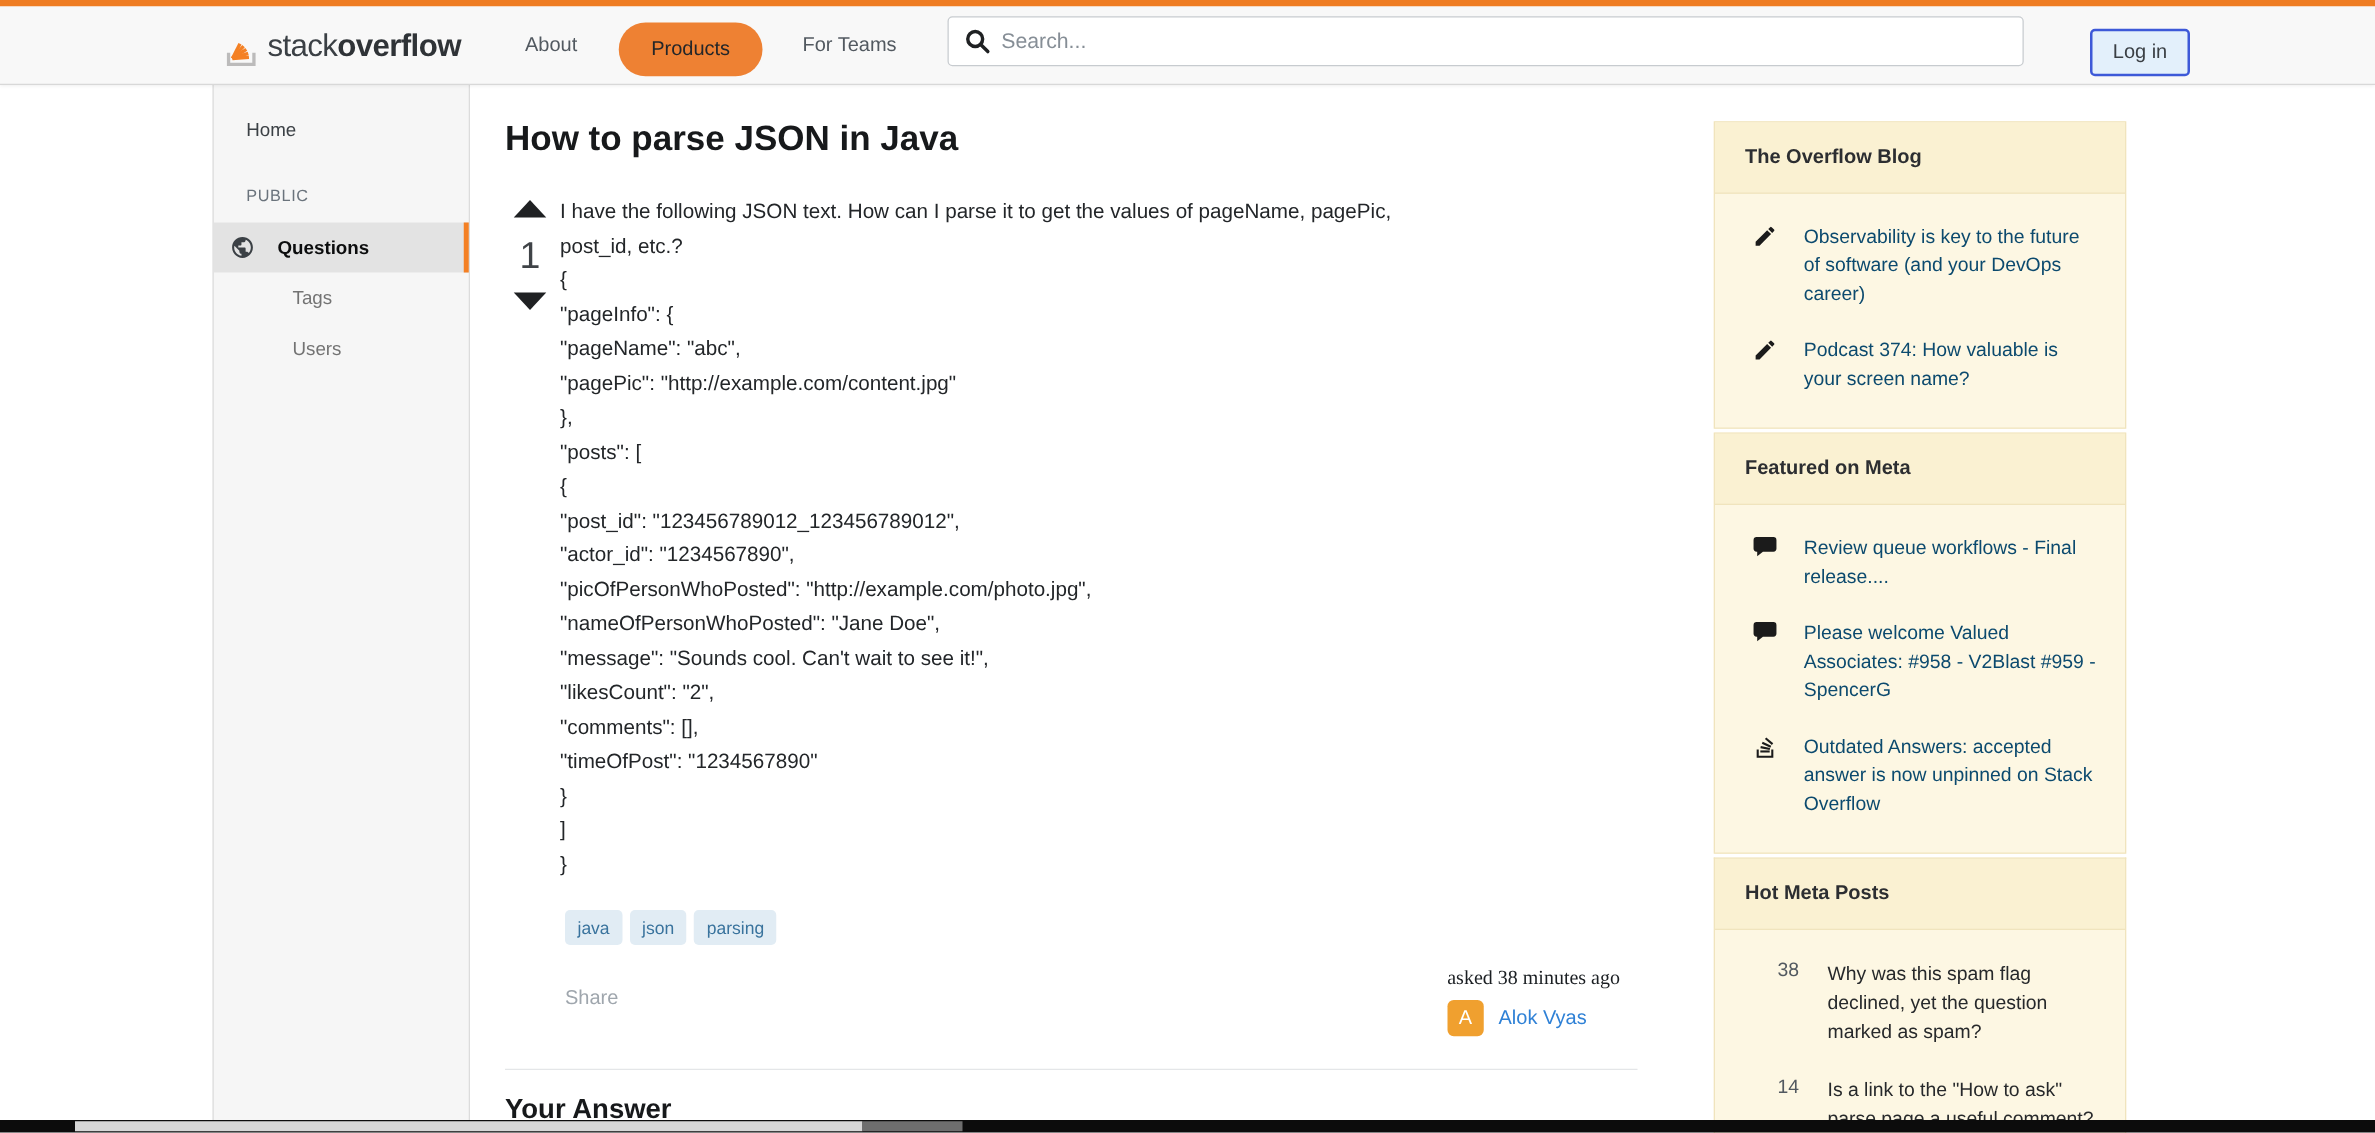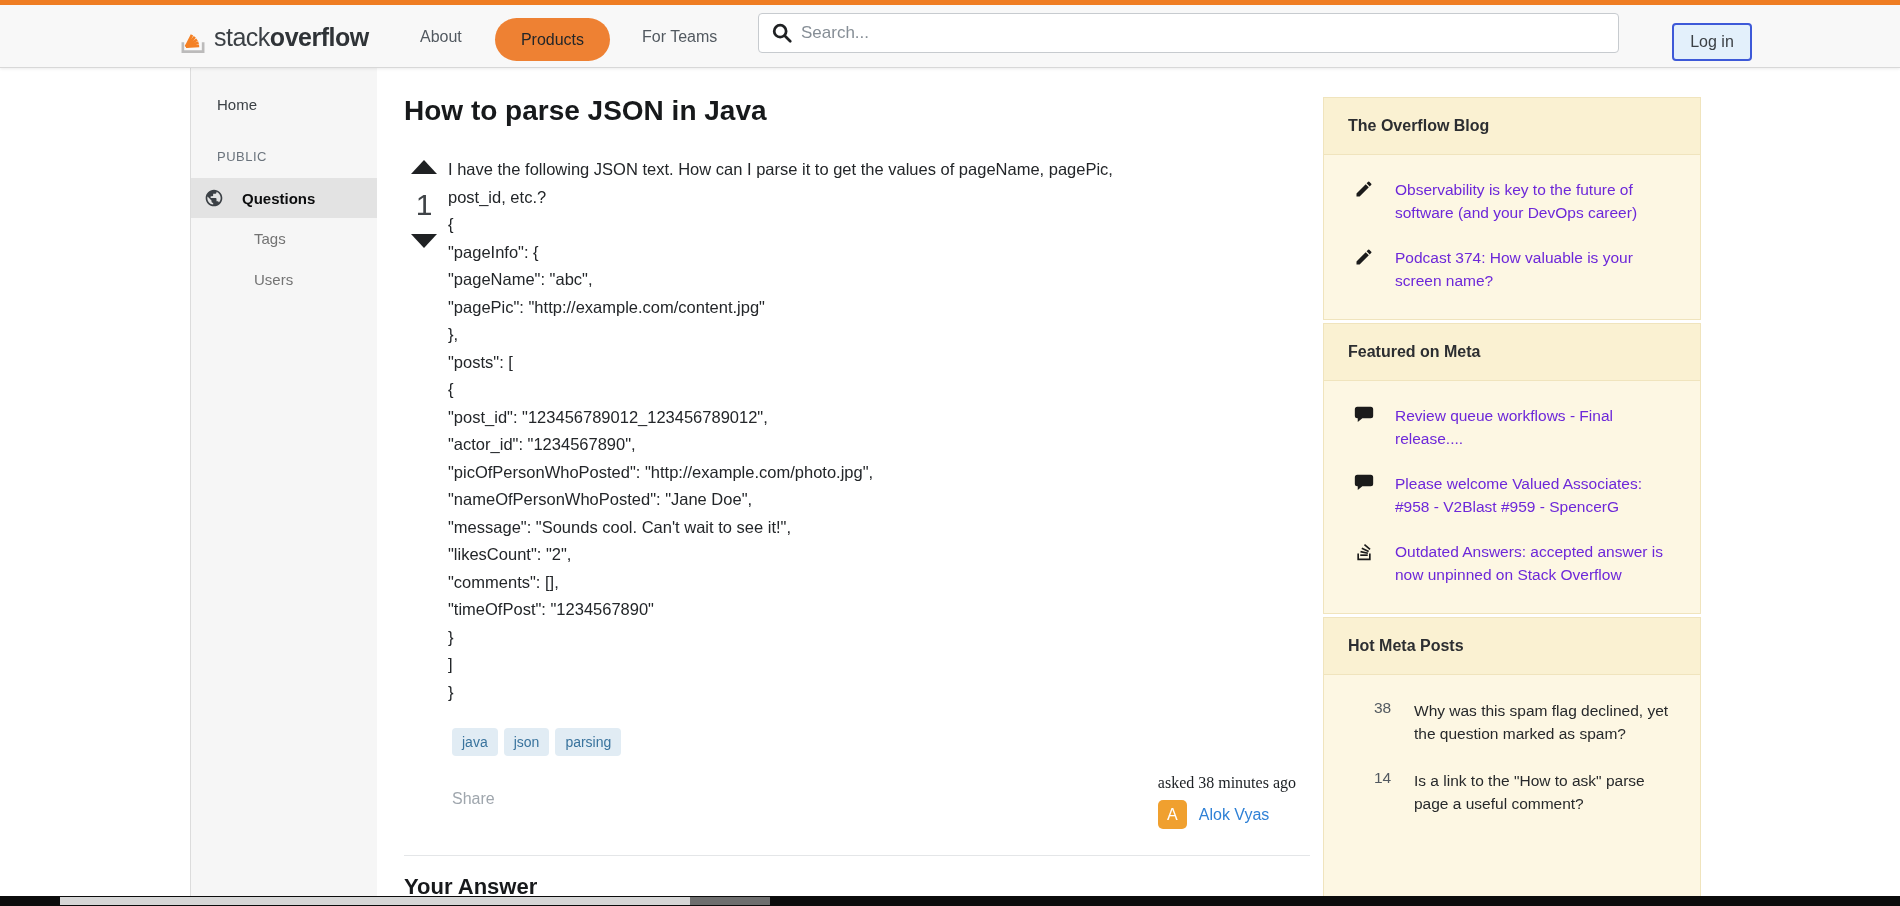--- a/index.html
+++ b/index.html
@@ -25,21 +25,21 @@
     border:1px solid #c7cbcf; border-radius:4px; display:flex; align-items:center; padding:0 12px; gap:8px; }
   .searchbox input { border:none; outline:none; flex:1; font-size:17px; color:#232629;
     font-family:"Liberation Sans", sans-serif; background:transparent; }
   .searchbox input::placeholder { color:#868e96; }
   .login-btn { position:absolute; left:1672px; top:18px; width:80px; height:38px; background:#e3f0fb;
     border:2px solid #3d59d8; border-radius:4px; font-size:16px; color:#3b4045;
     display:flex; align-items:center; justify-content:center; cursor:pointer; }
 
   
   .leftnav { position:absolute; left:170px; top:68px; width:206px; height:828px; background:#f6f6f6;
-    border-left:1px solid #dcdcdc; border-right:1px solid #dcdcdc;margin-left:20px; }
+    border-left:1px solid #dcdcdc; border-right:1px solid #dcdcdc; }
   .ln-home { padding:28px 0 0 26px; font-size:15px; color:#3b4045; cursor:pointer; }
   .ln-public { padding:36px 0 14px 26px; font-size:13px; color:#6a737c; letter-spacing:.5px; }
   .ln-questions { position:relative; height:40px; background:#e3e3e3; display:flex; align-items:center; cursor:pointer; }
   .ln-questions .accent { position:absolute; right:0; top:0; width:4px; height:40px; background:#f48024; }
   .ln-questions .glabel { font-weight:bold; font-size:15px; color:#0c0d0e; margin-left:18px; }
   .ln-globe { margin-left:13px; width:20px; height:20px; }
   .ln-sub { padding:12px 0 12px 63px; font-size:15px; color:#737373; cursor:pointer; }
 
   
   .main { position:absolute; left:377px; top:68px; width:933px; height:828px; background:#fff; }
@@ -60,27 +60,27 @@
   .asked-label { font-size:16px; color:#1b1f23;font-family:Liberation Serif, serif; }
   .author-row { display:flex; align-items:center; justify-content:flex-start; gap:12px; margin-top:8px; }
   .avatar { width:29px; height:29px; background:#f0a02f; border-radius:5px; color:#fff; font-size:16px;
     display:flex; align-items:center; justify-content:center; cursor:pointer; }
   .author-name { font-size:16px; color:#2f81d6; cursor:pointer; }
   .q-divider { position:absolute; left:27px; top:787px; width:906px; height:1px; background:#e4e6e8; }
   .your-answer { position:absolute; left:27px; top:806px; font-size:22px; font-weight:bold; color:#17191b; }
 
   
   .rightbar { position:absolute; left:1323px; top:97px; width:378px; }
-  .card { border:1px solid #f0e4bd; margin-bottom:3px; background:#fdf7e3; }
+  .card { border:1px solid #f0e4bd; margin-bottom:3px; background:#fdf7e3;margin-left:48px; }
   .card-header { background:#faf1d2; border-bottom:1px solid #f0e4bd; padding:19px 24px;
     font-size:16px; font-weight:bold; color:#2c2e31; }
   .card-body { padding:12px 0 16px 0; }
   .sb-item { display:flex; gap:19px; padding:11px 20px 11px 30px; cursor:pointer; }
   .sb-item .icon { width:22px; flex:0 0 22px; padding-top:1px; }
-  .sb-item .txt { font-size:15.5px; line-height:23px; color:#6d28d9; }
+  .sb-item .txt { font-size:15.5px; line-height:23px; color:#0c4a6e; }
   .hot-item { display:flex; gap:14px; padding:12px 20px 12px 50px; cursor:pointer; }
   .hot-score { width:26px; flex:0 0 26px; font-size:15.5px; color:#525960; }
   .hot-txt { font-size:15.5px; line-height:23px; color:#27292b; }
   .card-last { border-bottom:none; height:310px; overflow:hidden; }
 
   
   .bottombar { position:absolute; left:0; top:896px; width:1900px; height:10px; background:#0c0c0c; z-index:40; }
   .bb-track { position:absolute; left:60px; top:1px; width:630px; height:8px; background:#d6d6d6; }
   .bb-thumb { position:absolute; left:690px; top:1px; width:80px; height:8px; background:#6e6e6e; cursor:pointer; }
 

